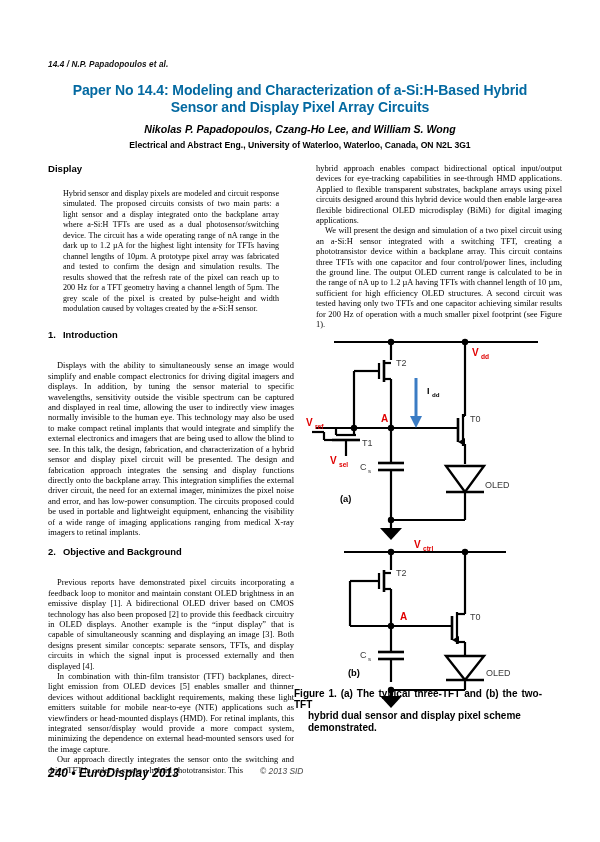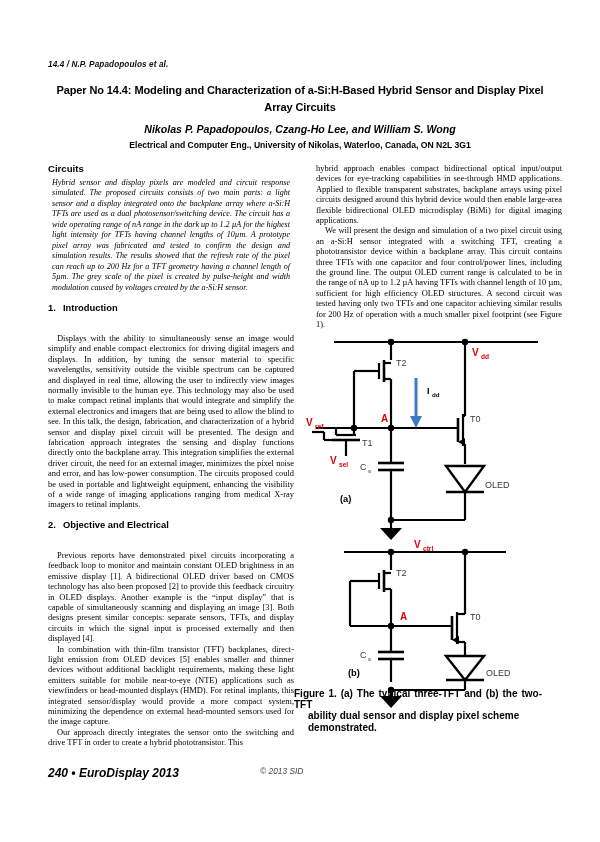--- a/index.html
+++ b/index.html
@@ -40,24 +40,24 @@
   .titleblock {
     position: absolute;
     left: 48px;
     top: 82px;
     width: 504px;
     text-align: center;
   }
   .paper-title {
     font-family: "Liberation Sans", sans-serif;
     font-weight: bold;
-    font-size: 11px;
+    font-size: 14px;
     line-height: 17px;
     letter-spacing: -0.1px;
-    color: #000000;
+    color: #0369a1;
   }
   .authors {
     font-family: "Liberation Sans", sans-serif;
     font-weight: bold;
     font-style: italic;
     font-size: 10.6px;
     line-height: 14px;
     margin-top: 6px;
     color: #000;
   }
@@ -81,25 +81,24 @@
 
   .h-abstract {
     font-family: "Liberation Sans", sans-serif;
     font-weight: bold;
     font-size: 9.6px;
     margin: 0 0 2px 0;
     color: #000;
   }
   .abstract-text {
     font-family: "Liberation Serif", serif;
-    font-style: italic;
     font-size: 8.1px;
     line-height: 10.45px;
     text-align: justify;
-    margin: 4px;
+    margin: 15px;
     color: #000;
   }
 
   .sec-head {
     font-family: "Liberation Sans", sans-serif;
     font-weight: bold;
     font-size: 9.4px;
     margin: 0;
     color: #000;
   }
@@ -203,34 +202,34 @@
 <div class="page">
 
   <div class="runhead">14.4 / N.P. Papadopoulos et al.</div>
 
   <div class="titleblock">
     <div class="paper-title">
       <span>Paper No 14.4: Modeling and Characterization of a-Si:H-Based Hybrid</span>
       <span>Sensor and Display Pixel Array Circuits</span>
     </div>
     <div class="authors">Nikolas P. Papadopoulos, Czang-Ho Lee, and William S. Wong</div>
-    <div class="affil">Electrical and Computer Eng., University of Nikolas, Waterloo, Canada, ON N2L 3G1</div>
+    <div class="affil">Electrical and Abstract Eng., University of Waterloo, Waterloo, Canada, ON N2L 3G1</div>
   </div>
 
   <div class="col col-left">
-    <div class="h-abstract">Circuits</div>
+    <div class="h-abstract">Display</div>
     <p class="abstract-text">Hybrid sensor and display pixels are modeled and circuit response simulated. The proposed circuits consists of two main parts: a light sensor and a display integrated onto the backplane array where a-Si:H TFTs are used as a dual photosensor/switching device. The circuit has a wide operating range of nA range in the dark up to 1.2 µA for the highest light intensity for TFTs having channel lengths of 10µm. A prototype pixel array was fabricated and tested to confirm the design and simulation results. The results showed that the refresh rate of the pixel can reach up to 200 Hz for a TFT geometry having a channel length of 5µm. The grey scale of the pixel is created by pulse-height and width modulation caused by voltages created by the a-Si:H sensor.</p>
 
     <div class="sec-head gap-before">
       <span class="num">1.</span><span>Introduction</span>
     </div>
     <p class="body-p gap-small">Displays with the ability to simultaneously sense an image would simplify and enable compact electronics for driving digital imagers and displays. In addition, by tuning the sensor material to specific wavelengths, sensitivity outside the visible spectrum can be captured and displayed in real time, allowing the user to indirectly view images normally invisible to the human eye. This technology may also be used to make compact retinal implants that would integrate and simplify the external electronics and imagers that are being used to allow the blind to see. In this talk, the design, fabrication, and characterization of a hybrid sensor and display pixel circuit will be presented. The design and fabrication approach integrates the sensing and display functions directly onto the backplane array. This integration simplifies the external driver circuit, the need for an external imager, minimizes the pixel noise and error, and has low-power consumption. The circuits proposed could be used in portable and lightweight equipment, enhancing the visibility of a wide range of imaging applications ranging from medical X-ray imagers to retinal implants.</p>
 
     <div class="sec-head gap-before">
-      <span class="num">2.</span><span>Objective and Electrical</span>
+      <span class="num">2.</span><span>Objective and Background</span>
     </div>
     <p class="body-p gap-small">Previous reports have demonstrated pixel circuits incorporating a feedback loop to monitor and maintain constant OLED brightness in an emissive display [1]. A bidirectional OLED driver based on CMOS technology has also been proposed [2] to provide this feedback circuitry in OLED displays. Another example is the “input display” that is capable of simultaneously scanning and displaying an image [3]. Both designs present similar concepts: separate sensors, TFTs, and display circuits in which the signal input is processed externally and then displayed [4].</p>
     <p class="body-p">In combination with thin-film transistor (TFT) backplanes, direct-light emission from OLED devices [5] enables smaller and thinner devices without additional backlight requirements, making these light emitters suitable for mobile near-to-eye (NTE) applications such as viewfinders or head-mounted displays (HMD). For retinal implants, this integrated sensor/display would provide a more compact system, minimizing the dependence on external head-mounted sensors used for the image capture.</p>
     <p class="body-p">Our approach directly integrates the sensor onto the switching and drive TFT in order to create a hybrid phototransistor. This</p>
   </div>
 
   <div class="col col-right">
     <p class="body-p noindent">hybrid approach enables compact bidirectional optical input/output devices for eye-tracking capabilities in see-through HMD applications. Applied to flexible transparent substrates, backplane arrays using pixel circuits designed around this hybrid device would then enable large-area flexible bidirectional OLED microdisplay (BiMi) for digital imaging applications.</p>
     <p class="body-p">We will present the design and simulation of a two pixel circuit using an a-Si:H sensor integrated with a switching TFT, creating a phototransistor device within a backplane array. This circuit contains three TFTs with one capacitor and four control/power lines, including the ground line. The output OLED current range is calculated to be in the range of nA up to 1.2 µA having TFTs with channel length of 10 µm, sufficient for high efficiency OLED structures. A second circuit was tested having only two TFTs and one capacitor achieving similar results for 200 Hz of operation with a much smaller pixel footprint (see Figure 1).</p>
   </div>
@@ -368,20 +367,20 @@
   <svg style="position:absolute;left:306px;top:678px;" width="250" height="36" viewBox="0 0 250 36">
     <line x1="85" y1="12" x2="159" y2="12" stroke="#000" stroke-width="2.2"></line>
     <line x1="159" y1="2" x2="159" y2="12" stroke="#000" stroke-width="2.2"></line>
     <circle cx="85" cy="12" r="3.2" fill="#000"></circle>
     <line x1="85" y1="12" x2="85" y2="18" stroke="#000" stroke-width="2.2"></line>
     <polygon points="74,18 96,18 85,30" fill="#000"></polygon>
   </svg>
 
   <div class="fig-caption">
     <span>Figure 1. (a) The typical three-TFT and (b) the two-TFT</span>
-    <span class="cap-indent" style="padding-left:14px;">ability dual sensor and display pixel scheme</span>
+    <span class="cap-indent" style="padding-left:14px;">hybrid dual sensor and display pixel scheme</span>
     <span class="cap-indent" style="padding-left:14px;">demonstrated.</span>
   </div>
 
   <div class="footer-left">240 • EuroDisplay 2013</div>
   <div class="footer-right">© 2013 SID</div>
 
 </div>
 
 </body></html>

